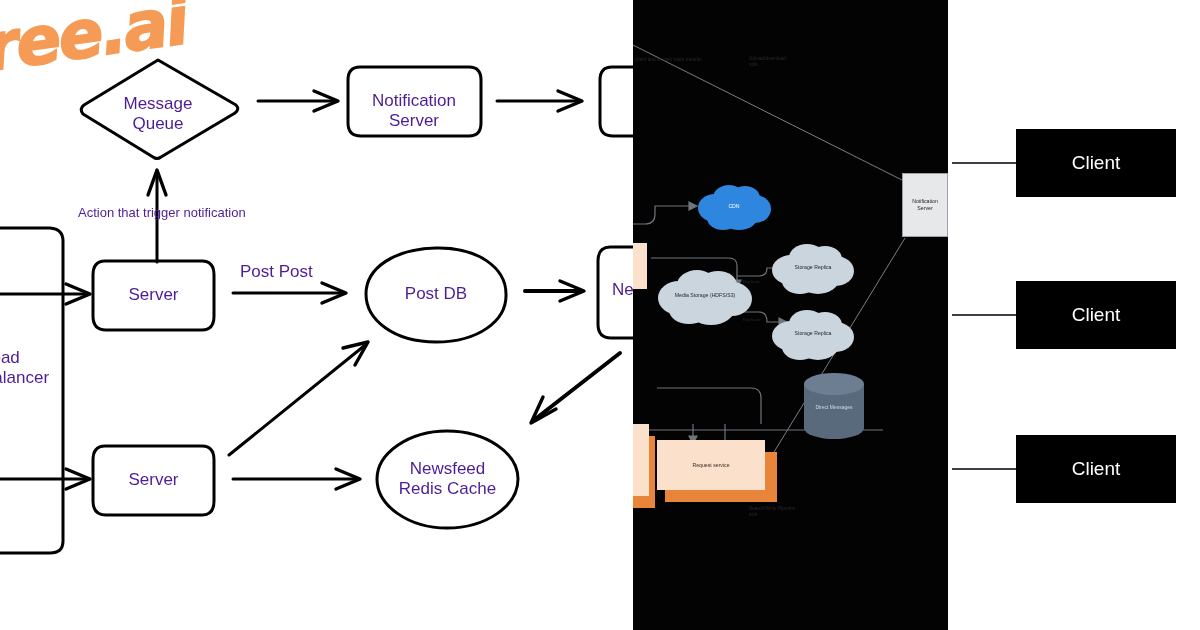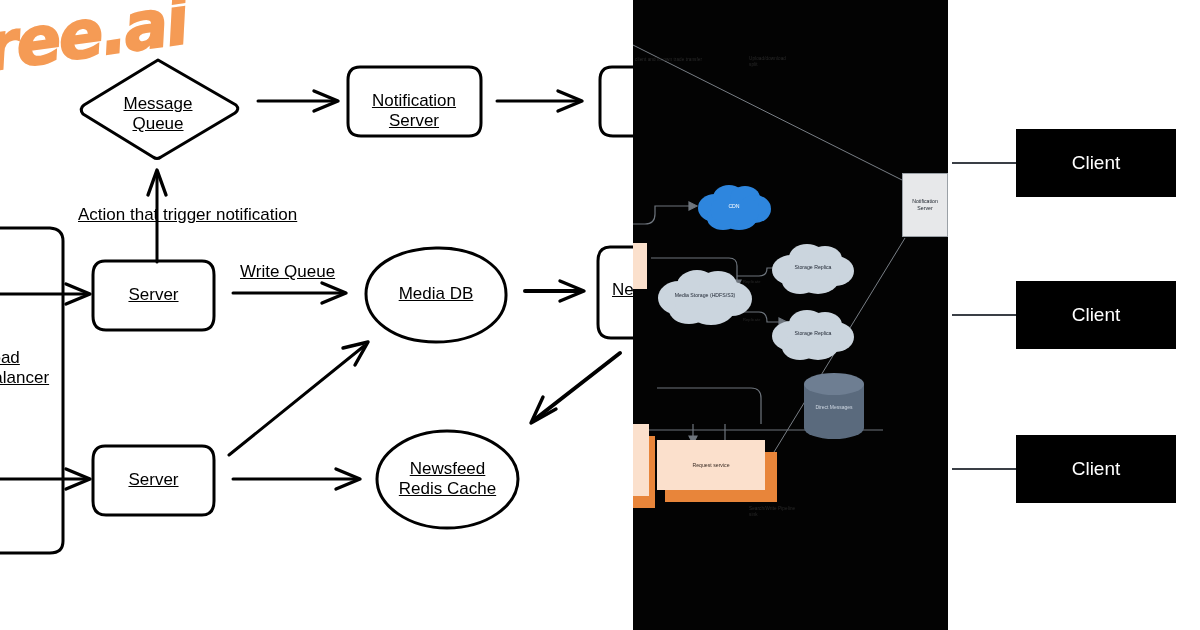--- a/index.html
+++ b/index.html
@@ -12,25 +12,24 @@
   }
   #stage{position:absolute;left:0;top:0;width:1200px;height:630px;overflow:hidden;background:#fff;}
 
   
   .layer{position:absolute;left:0;top:0;width:1200px;height:630px;}
 
   
   .wb-text{
     position:absolute;
     font-family:"Liberation Sans", sans-serif;
-    color:#000000;
+    color:#4c1d95;
     text-align:center;
     line-height:1.18;
     white-space:pre-line;
-    text-decoration:underline;
   }
 
   
   #watermark{
     position:absolute;
     left:-46px;top:14px;
     font-family:"DejaVu Sans", sans-serif;
     font-weight:900;
     font-style:italic;
     font-size:66px;
@@ -193,30 +192,30 @@
 
   <div class="wb-text" style="left:93px;top:285px;width:121px;font-size:17px;">Server</div>
 
   <div class="wb-text" style="left:93px;top:470px;width:121px;font-size:17px;">Server</div>
 
   <div class="wb-text" style="left:79px;top:94px;width:158px;font-size:17px;">Message
 Queue</div>
 
   <div class="wb-text" style="left:347px;top:91px;width:134px;font-size:17px;">Notification Server</div>
 
-  <div class="wb-text" style="left:366px;top:284px;width:140px;font-size:17px;">Media DB</div>
+  <div class="wb-text" style="left:366px;top:284px;width:140px;font-size:17px;">Post DB</div>
 
   <div class="wb-text" style="left:377px;top:459px;width:141px;font-size:17px;">Newsfeed
 Redis Cache</div>
 
   <div class="wb-text" style="left:598px;top:280px;width:120px;font-size:17px;text-align:left;padding-left:14px;box-sizing:border-box;">Ne</div>
 
-  <div class="wb-text" style="left:78px;top:205px;width:380px;font-size:17px;text-align:left;">Action that trigger notification</div>
-
-  <div class="wb-text" style="left:240px;top:262px;width:130px;font-size:17px;text-align:left;">Write Queue</div>
+  <div class="wb-text" style="left:78px;top:205px;width:380px;font-size:13px;text-align:left;">Action that trigger notification</div>
+
+  <div class="wb-text" style="left:240px;top:262px;width:130px;font-size:17px;text-align:left;">Post Post</div>
 
   <div id="watermark">free.ai</div>
 
   <div id="dark-panel">
 
     <svg width="315" height="630" viewBox="0 0 315 630" style="position:absolute;left:0;top:0;" xmlns="http://www.w3.org/2000/svg">
       <g stroke="#8d949c" stroke-width="1" fill="none" opacity="0.85">
         <path d="M -10 40 L 275 183"></path>
         <path d="M 272 238 L 130 470"></path>
       </g>

